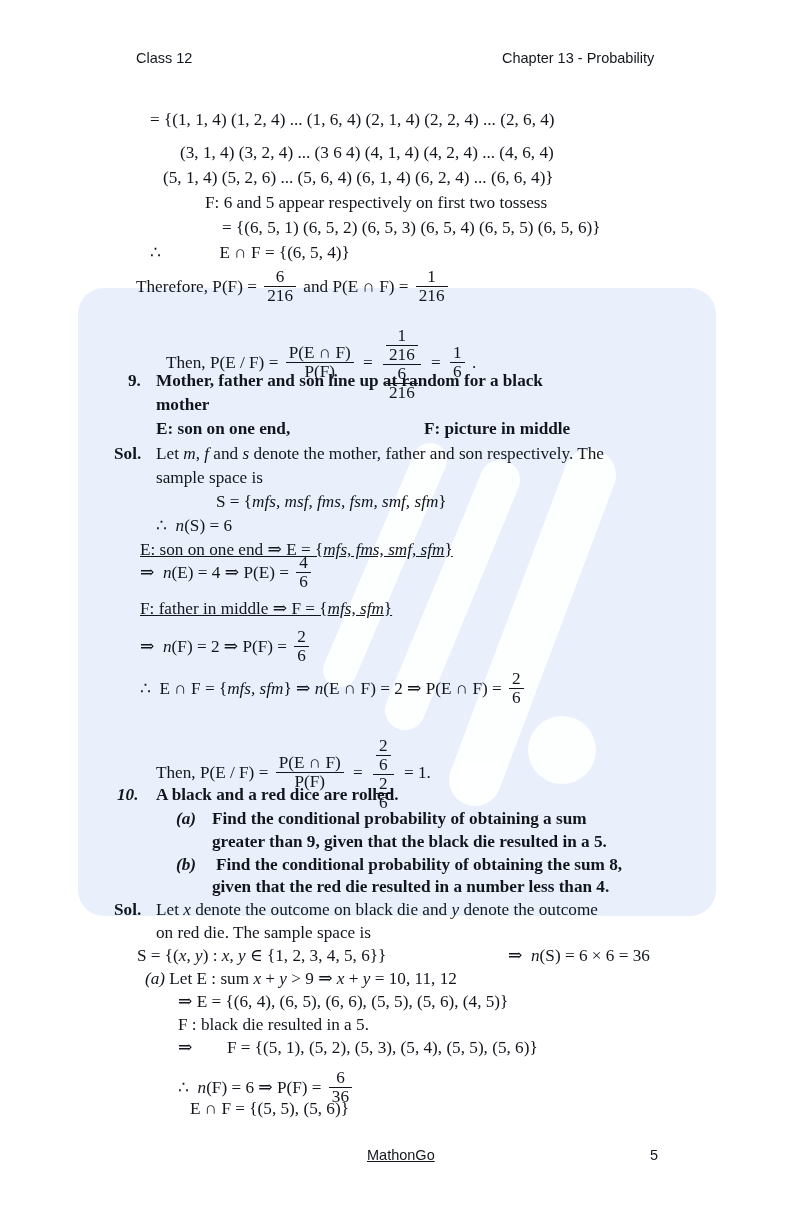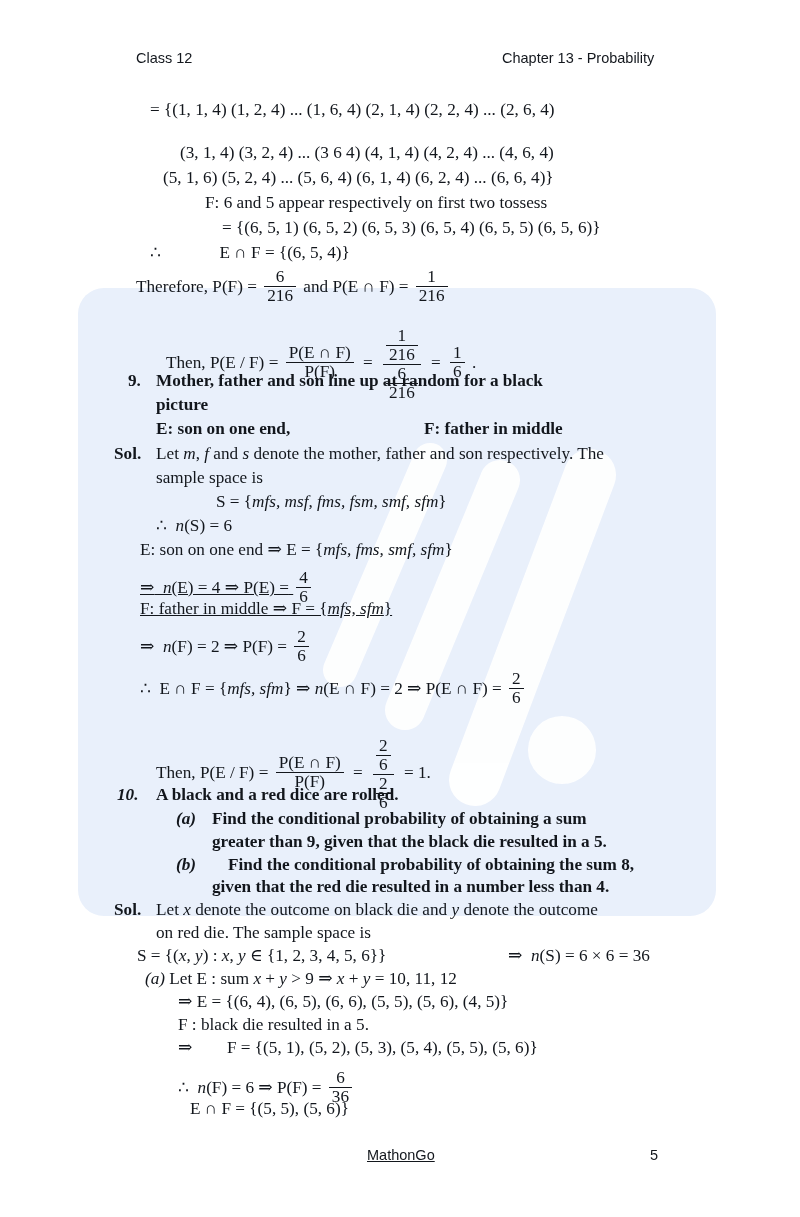--- a/index.html
+++ b/index.html
@@ -111,23 +111,23 @@
       <line x1="175" y1="360" x2="290" y2="55" stroke-width="52"></line>
       <circle cx="262" cy="330" r="34" stroke-width="0" fill="#ffffff"></circle>
     </g>
   </svg>
 
   <div class="runner" id="hdr-left">Class 12</div>
   <div class="runner" id="hdr-right">Chapter 13 - Probability</div>
 
   <div id="content">
 
-    <div class="ln" style="left:150px; top:101px;">= {(1, 1, 4) (1, 2, 4) ... (1, 6, 4) (2, 1, 4) (2, 2, 4) ... (2, 6, 4)</div>
+    <div class="ln" style="left:150px; top:111px;">= {(1, 1, 4) (1, 2, 4) ... (1, 6, 4) (2, 1, 4) (2, 2, 4) ... (2, 6, 4)</div>
     <div class="ln" style="left:180px; top:144px;">(3, 1, 4) (3, 2, 4) ... (3 6 4) (4, 1, 4) (4, 2, 4) ... (4, 6, 4)</div>
-    <div class="ln" style="left:163px; top:169px;">(5, 1, 6) (5, 2, 4) ... (5, 6, 4) (6, 1, 4) (6, 2, 4) ... (6, 6, 4)}</div>
+    <div class="ln" style="left:163px; top:169px;">(5, 1, 4) (5, 2, 6) ... (5, 6, 4) (6, 1, 4) (6, 2, 4) ... (6, 6, 4)}</div>
     <div class="ln" style="left:205px; top:194px;">F: 6 and 5 appear respectively on first two tossess</div>
     <div class="ln" style="left:222px; top:219px;">= {(6, 5, 1) (6, 5, 2) (6, 5, 3) (6, 5, 4) (6, 5, 5) (6, 5, 6)}</div>
 
     <div class="ln" style="left:150px; top:244px;">
       <span>∴</span>
       <span style="display:inline-block;width:50px;"></span>
       <span>E ∩ F = {(6, 5, 4)}</span>
     </div>
 
     <div class="ln" style="left:136px; top:268px;">
@@ -167,43 +167,43 @@
       <span class="op">=</span>
       <span class="frac">
         <span class="n">1</span>
         <span class="d">6</span>
       </span>
       <span>.</span>
     </div>
 
     <div class="ln num" style="left:128px; top:372px;">9.</div>
     <div class="ln bold" style="left:156px; top:372px;">Mother, father and son line up at random for a black</div>
-    <div class="ln bold" style="left:156px; top:396px;">picture</div>
+    <div class="ln bold" style="left:156px; top:396px;">mother</div>
     <div class="ln bold" style="left:156px; top:420px;">E: son on one end,</div>
-    <div class="ln bold" style="left:424px; top:420px;">F: father in middle</div>
+    <div class="ln bold" style="left:424px; top:420px;">F: picture in middle</div>
 
     <div class="ln bold" style="left:114px; top:445px;">Sol.</div>
     <div class="ln" style="left:156px; top:445px;">
       <span>Let </span><span class="it">m</span><span>, </span><span class="it">f</span><span> and </span><span class="it">s</span><span> denote the mother, father and son respectively. The</span>
     </div>
     <div class="ln" style="left:156px; top:469px;">sample space is</div>
 
     <div class="ln" style="left:216px; top:493px;">
       <span>S = {</span><span class="it">mfs, msf, fms, fsm, smf, sfm</span><span>}</span>
     </div>
 
     <div class="ln" style="left:156px; top:517px;">
       <span>∴</span>&nbsp;&nbsp;<span class="it">n</span><span>(S) = 6</span>
     </div>
 
-    <div class="ln" style="left:140px; top:541px;">
+    <div class="ln" style="left:140px; top:541px;text-decoration:underline;">
       <span>E: son on one end   ⇒   E = {</span><span class="it">mfs, fms, smf, sfm</span><span>}</span>
     </div>
 
-    <div class="ln" style="left:140px; top:569px;text-decoration:underline;">
+    <div class="ln" style="left:140px; top:554px;">
       <span>⇒</span>&nbsp;&nbsp;<span class="it">n</span><span>(E) = 4   ⇒   P(E) =</span>
       <span class="frac">
         <span class="n">4</span>
         <span class="d">6</span>
       </span>
     </div>
 
     <div class="ln" style="left:140px; top:600px;text-decoration:underline;">
       <span>F: father in middle   ⇒   F = {</span><span class="it">mfs, sfm</span><span>}</span>
     </div>
@@ -249,21 +249,21 @@
     </div>
 
     <div class="ln num" style="left:117px; top:786px;font-style:italic;">10.</div>
     <div class="ln bold" style="left:156px; top:786px;">A black and a red dice are rolled.</div>
 
     <div class="ln bold" style="left:176px; top:810px;"><span class="it">(a)</span></div>
     <div class="ln bold" style="left:212px; top:810px;">Find the conditional probability of obtaining a sum</div>
     <div class="ln bold" style="left:212px; top:833px;">greater than 9, given that the black die resulted in a 5.</div>
 
     <div class="ln bold" style="left:176px; top:856px;"><span class="it">(b)</span></div>
-    <div class="ln bold" style="left:228px; top:856px;">Find the conditional probability of obtaining the sum 8,</div>
+    <div class="ln bold" style="left:216px; top:856px;">Find the conditional probability of obtaining the sum 8,</div>
     <div class="ln bold" style="left:212px; top:878px;">given that the red die resulted in a number less than 4.</div>
 
     <div class="ln bold" style="left:114px; top:901px;">Sol.</div>
     <div class="ln" style="left:156px; top:901px;">
       <span>Let </span><span class="it">x</span><span> denote the outcome on black die and </span><span class="it">y</span><span> denote the outcome</span>
     </div>
     <div class="ln" style="left:156px; top:924px;">on red die. The sample space is</div>
 
     <div class="ln" style="left:137px; top:947px;">
       <span>S = {(</span><span class="it">x</span><span>, </span><span class="it">y</span><span>) : </span><span class="it">x</span><span>, </span><span class="it">y</span><span> ∈ {1, 2, 3, 4, 5, 6}}</span>

